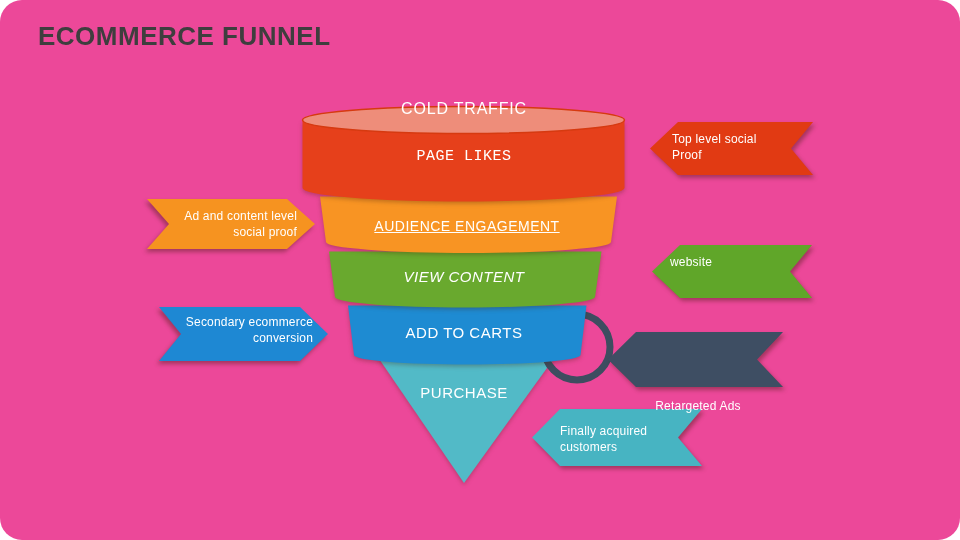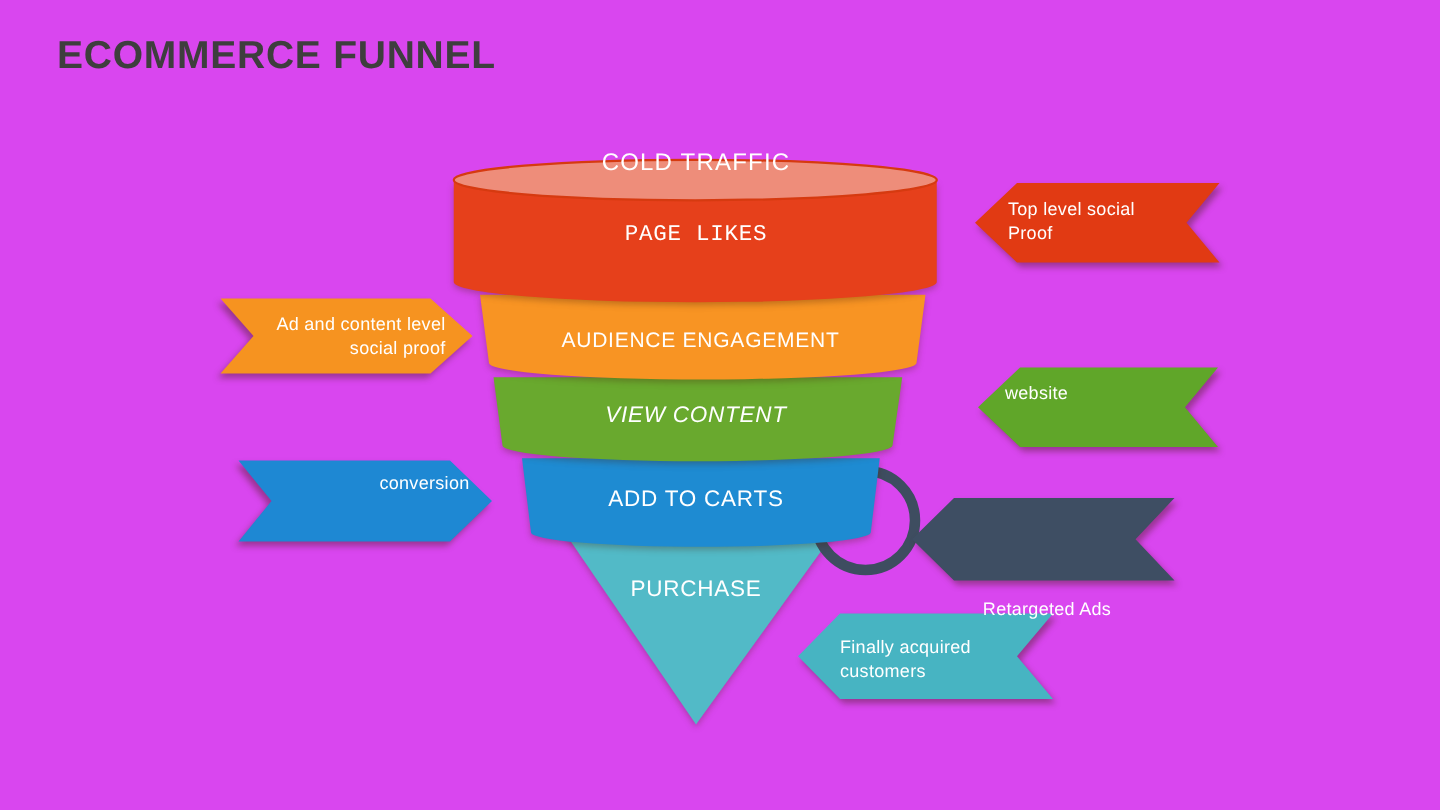--- a/index.html
+++ b/index.html
@@ -9,37 +9,37 @@
     color:#3e3e3e;letter-spacing:0.5px;font-family:"Liberation Sans",sans-serif;}
   svg.diagram{position:absolute;left:0;top:0;}
   .stage{filter:drop-shadow(0 2px 2px rgba(70,30,10,0.30));}
   .ring{fill:none;stroke-width:7px;}
   .banner-r{filter:drop-shadow(2px 3px 2px rgba(60,25,10,0.40));}
   .banner-l{filter:drop-shadow(-2px 3px 2px rgba(60,25,10,0.40));}
   .stage-label{position:absolute;left:314px;width:300px;color:#fff;text-align:center;
     letter-spacing:0.5px;line-height:20px;}
   .lbl-cold{top:102px;font-size:16px;line-height:14px;letter-spacing:0.8px;}
   .lbl-page{top:147px;font-size:15px;font-family:Liberation Mono, monospace;}
-  .lbl-audience{top:216px;font-size:14px;left:317px;}
+  .lbl-audience{top:216px;font-size:14px;left:317px;text-decoration:underline;}
   .lbl-view{top:267px;font-size:15px;font-style:italic;}
   .lbl-carts{top:323px;font-size:15px;}
   .lbl-purchase{top:383px;font-size:15px;}
   .callout-text{position:absolute;font-size:12px;line-height:16px;letter-spacing:0.2px;color:#fff;}
   .callout-text span{display:block;}
   .co-top-social{left:672px;top:131px;width:130px;text-align:left;}
   .co-ad-content{left:150px;top:208px;width:147px;text-align:right;}
   .co-traffic{left:670px;top:254px;width:130px;text-align:left;}
   .co-secondary{left:160px;top:314px;width:153px;text-align:right;}
   .co-retargeted{left:633px;top:351px;width:130px;text-align:center;margin-top:47px;}
   .co-finally{left:560px;top:423px;width:130px;text-align:left;}
 </style>
 </head>
 <body>
 
-<div class="slide" style="background: #d946ef;">
+<div class="slide" style="background: #ec4899; border-radius: 22px;">
 
   <h1 class="slide-title" style="color: rgb(62, 62, 62);">ECOMMERCE FUNNEL</h1>
 
   <svg class="diagram" width="960" height="540" viewBox="0 0 960 540">
 
     <path class="stage" d="M373,350 L560,350 L464,483 Z" fill="#52bac7"></path>
 
     <circle class="ring" cx="577" cy="347" r="33" stroke="#3e4d60"></circle>
 
     <path class="stage" d="M348,305.5 L586.5,305.5 L580.5,355 A113,9.5 0 0 1 354,355 Z" fill="#1e8bd2"></path>
@@ -73,20 +73,21 @@
     <span>social proof</span>
   </div>
   <div class="callout-text co-top-social">
     <span>Top level social</span>
     <span>Proof</span>
   </div>
   <div class="callout-text co-traffic">
     <span>website</span>
   </div>
   <div class="callout-text co-secondary">
+    <span>Secondary ecommerce</span>
     <span>conversion</span>
   </div>
   <div class="callout-text co-retargeted">
     <span>Retargeted Ads</span>
   </div>
   <div class="callout-text co-finally">
     <span>Finally acquired</span>
     <span>customers</span>
   </div>
 

